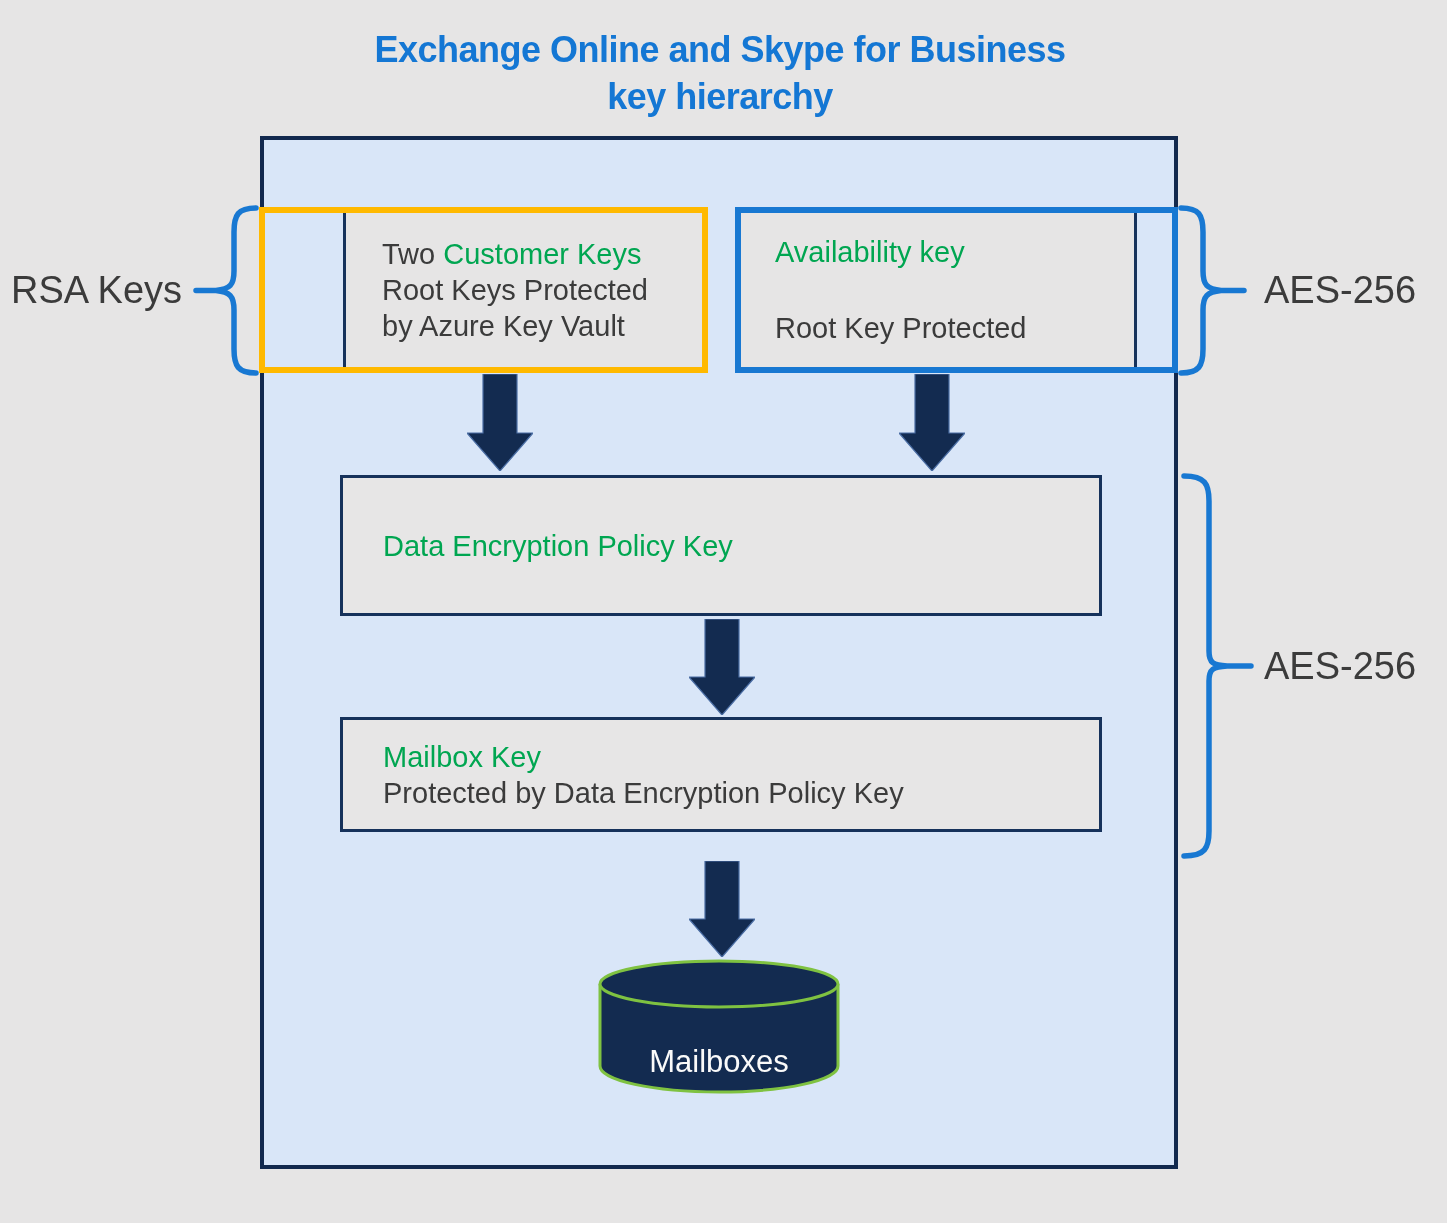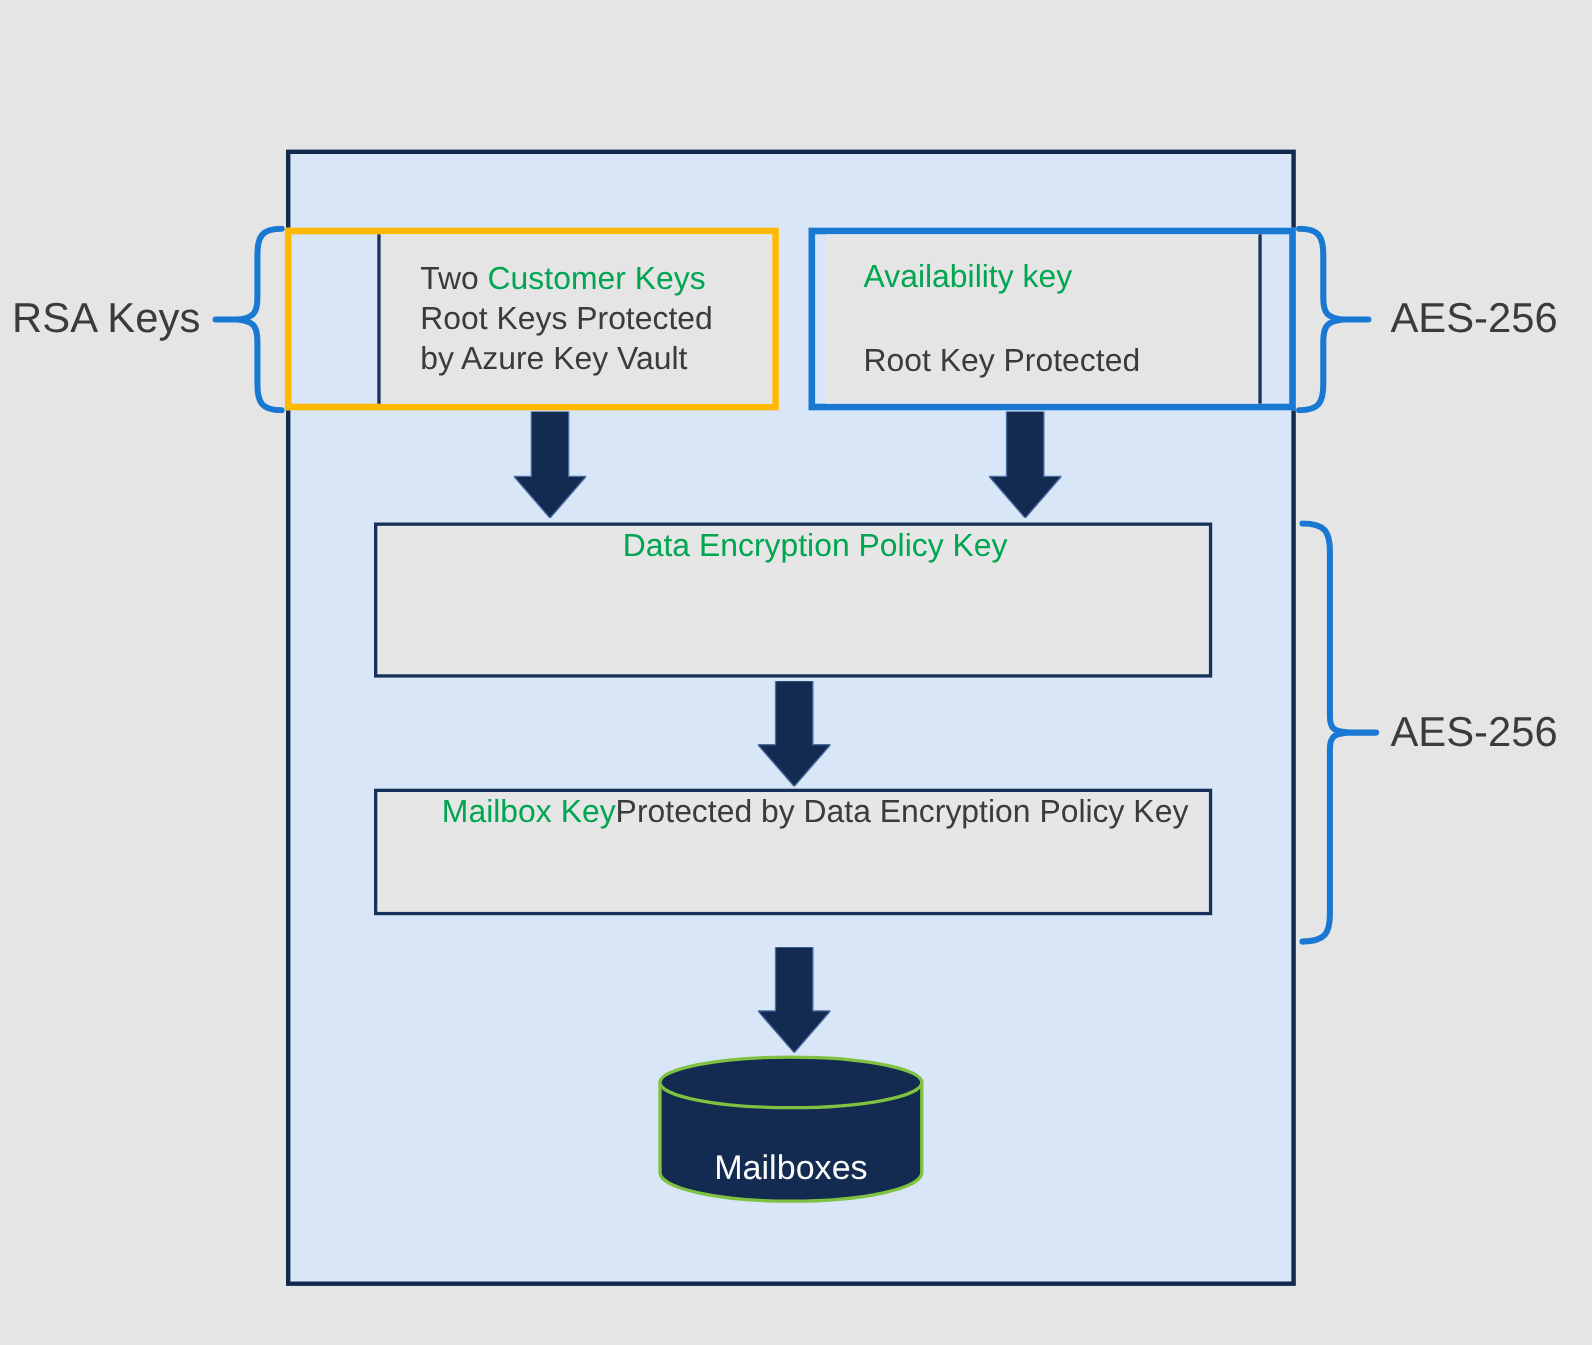--- a/index.html
+++ b/index.html
@@ -14,43 +14,47 @@
   .container-box{left:260px;top:136px;width:918px;height:1033px;
                  background:#d9e6f8;border:4px solid #12294e;}
 
   
   .key-box{background:#d9e6f8;}
   .key-box .inner{position:absolute;top:0;bottom:0;background:#e6e5e5;
                   display:flex;flex-direction:column;justify-content:center;}
   .box-customer{left:259px;top:207px;width:449px;height:166px;border:6px solid #ffb900;}
   .box-customer .inner{left:78px;right:0;border-left:3px solid #16325b;padding-left:36px;}
   .box-availability{left:735px;top:207px;width:443px;height:166px;border:6px solid #1878d2;}
-  .box-availability .inner{left:10px;width:359px;border-right:3px solid #16325b;padding-left:34px;gap:40px;}
+  .box-availability .inner{left:0;width:359px;border-right:3px solid #16325b;padding-left:34px;gap:40px;}
 
   
   .gray-box{background:#e7e6e6;border:3px solid #16325b;
-            display:flex;flex-direction:row;justify-content:center;padding-left:40px;}
+            display:flex;flex-direction:column;justify-content:center;padding-left:40px;}
   .box-dep{left:340px;top:475px;width:762px;height:141px;}
   .box-mailbox{left:340px;top:717px;width:762px;height:115px;}
 
   .box-text{font-size:29px;line-height:36px;color:#3b3b3b;}
   .green{color:#00a651;}
 
   .side-label{font-size:38px;color:#3b3b3b;line-height:44px;white-space:nowrap;}
   .label-rsa{left:0px;top:268px;width:174px;text-align:right;padding-left:11px;}
   .label-aes-top{left:1264px;top:268px;}
   .label-aes-bottom{left:1264px;top:644px;}
 
   svg{display:block;}
 </style>
 </head>
 <body>
 
 <div class="stage">
 
+  <div class="abs title">
+    <div>Exchange Online and Skype for Business</div>
+    <div>key hierarchy</div>
+  </div>
 
   <div class="abs container-box"></div>
 
   <div class="abs key-box box-customer">
     <div class="inner">
       <div class="box-text"><span>Two </span><span class="green">Customer Keys</span></div>
       <div class="box-text">Root Keys Protected</div>
       <div class="box-text">by Azure Key Vault</div>
     </div>
   </div>

